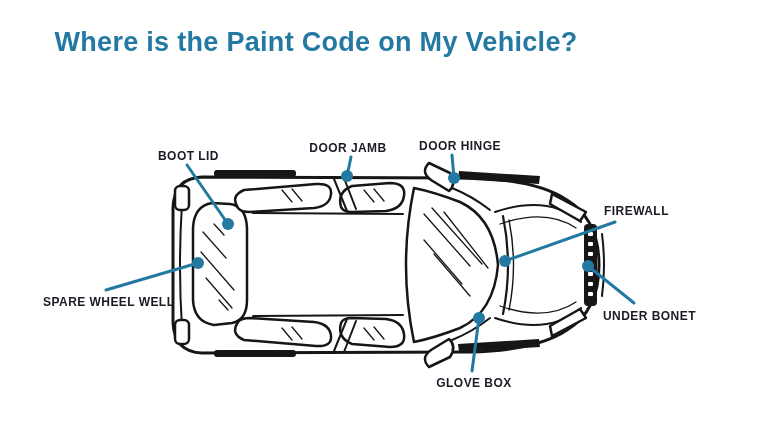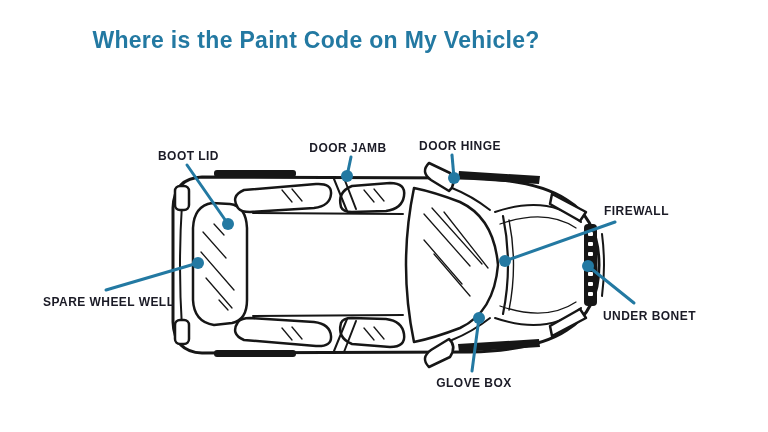--- a/index.html
+++ b/index.html
@@ -12,21 +12,21 @@
   html,body{width:768px;height:432px;}
   body{
     background:var(--background);
     font-family:"Liberation Sans",sans-serif;
     overflow:hidden;
   }
   .stage{position:relative;width:768px;height:432px;background:var(--background);}
   .title{
     position:absolute;top:27px;left:0;width:632px;
     text-align:center;
-    font-size:23px;font-weight:800;letter-spacing:.3px;
+    font-size:27px;font-weight:800;letter-spacing:.3px;
     color:var(--accent);
   }
   svg.diagram{position:absolute;left:0;top:0;}
   .ln{stroke:var(--line-art);fill:none;stroke-linecap:round;stroke-linejoin:round;}
   .w3{stroke-width:3;}
   .w2{stroke-width:2;}
   .w13{stroke-width:1.3;}
   .glass{fill:#ffffff;stroke:var(--line-art);stroke-width:2.5;stroke-linejoin:round;}
   .solid{fill:var(--line-art);stroke:none;}
   .vent{fill:#ffffff;stroke:none;}

